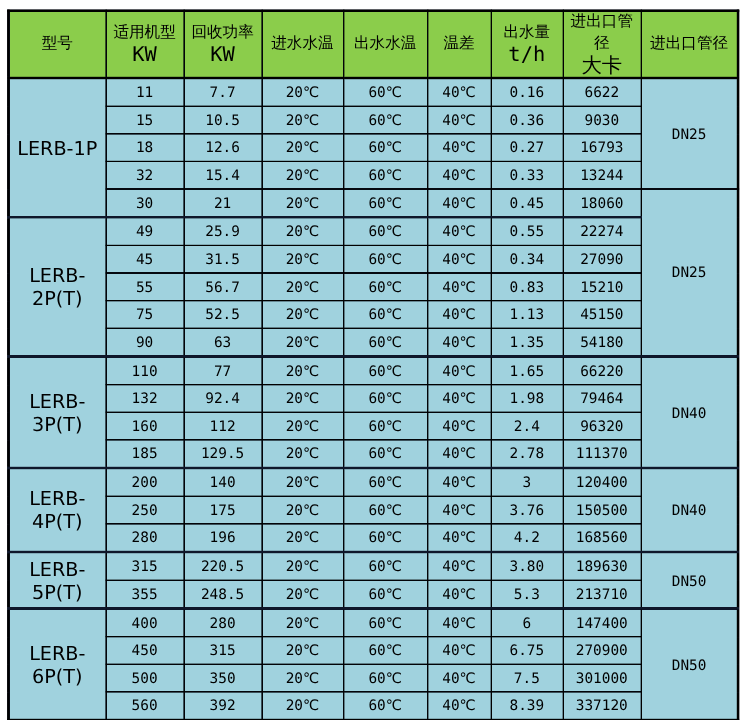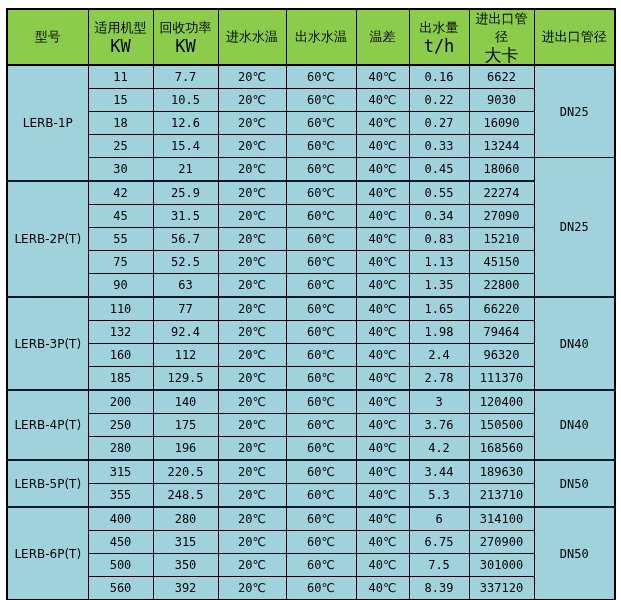--- a/index.html
+++ b/index.html
@@ -29,21 +29,21 @@
   }
   .h-line{line-height:18px;}
   .h-sub{font-size:17px;font-family:"DejaVu Sans Mono",monospace;}
   tbody td{
     background:#A0D2DE;
     font-size:12px;
     font-family:"DejaVu Sans Mono","DejaVu Sans",monospace;
     height:22px;
   }
   tbody tr.group-start td{border-top:2px solid #0f172a;}
-  .model-cell{font-family:"DejaVu Sans","Liberation Sans",sans-serif;font-size:12px;}
+  .model-cell{font-family:"DejaVu Sans","Liberation Sans",sans-serif;font-size:16px;}
   .pipe-cell{font-size:12px;}
 </style>
 </head>
 <body>
 
 <div class="page">
   <table class="spec-table">
     <colgroup id="cols">
         <col style="width: 81px;">
         <col style="width: 65px;">
@@ -101,54 +101,54 @@
           <td>0.16</td>
           <td>6622</td>
           <td rowspan="4" class="pipe-cell">DN25</td>
         </tr>
         <tr>
           <td>15</td>
           <td>10.5</td>
           <td>20℃</td>
           <td>60℃</td>
           <td>40℃</td>
-          <td>0.22</td>
+          <td>0.36</td>
           <td>9030</td>
         </tr>
         <tr>
           <td>18</td>
           <td>12.6</td>
           <td>20℃</td>
           <td>60℃</td>
           <td>40℃</td>
           <td>0.27</td>
-          <td>16090</td>
-        </tr>
-        <tr>
-          <td>25</td>
+          <td>16793</td>
+        </tr>
+        <tr>
+          <td>32</td>
           <td>15.4</td>
           <td>20℃</td>
           <td>60℃</td>
           <td>40℃</td>
           <td>0.33</td>
           <td>13244</td>
         </tr>
         <tr>
           <td>30</td>
           <td>21</td>
           <td>20℃</td>
           <td>60℃</td>
           <td>40℃</td>
           <td>0.45</td>
           <td>18060</td>
           <td rowspan="6" class="pipe-cell">DN25</td>
         </tr>
         <tr class="group-start">
           <td rowspan="5" class="model-cell">LERB-2P(T)</td>
-          <td>42</td>
+          <td>49</td>
           <td>25.9</td>
           <td>20℃</td>
           <td>60℃</td>
           <td>40℃</td>
           <td>0.55</td>
           <td>22274</td>
         </tr>
         <tr>
           <td>45</td>
           <td>31.5</td>
@@ -176,21 +176,21 @@
           <td>1.13</td>
           <td>45150</td>
         </tr>
         <tr>
           <td>90</td>
           <td>63</td>
           <td>20℃</td>
           <td>60℃</td>
           <td>40℃</td>
           <td>1.35</td>
-          <td>22800</td>
+          <td>54180</td>
         </tr>
         <tr class="group-start">
           <td rowspan="4" class="model-cell">LERB-3P(T)</td>
           <td>110</td>
           <td>77</td>
           <td>20℃</td>
           <td>60℃</td>
           <td>40℃</td>
           <td>1.65</td>
           <td>66220</td>
@@ -252,42 +252,42 @@
           <td>4.2</td>
           <td>168560</td>
         </tr>
         <tr class="group-start">
           <td rowspan="2" class="model-cell">LERB-5P(T)</td>
           <td>315</td>
           <td>220.5</td>
           <td>20℃</td>
           <td>60℃</td>
           <td>40℃</td>
-          <td>3.44</td>
+          <td>3.80</td>
           <td>189630</td>
           <td rowspan="2" class="pipe-cell">DN50</td>
         </tr>
         <tr>
           <td>355</td>
           <td>248.5</td>
           <td>20℃</td>
           <td>60℃</td>
           <td>40℃</td>
           <td>5.3</td>
           <td>213710</td>
         </tr>
         <tr class="group-start">
           <td rowspan="4" class="model-cell">LERB-6P(T)</td>
           <td>400</td>
           <td>280</td>
           <td>20℃</td>
           <td>60℃</td>
           <td>40℃</td>
           <td>6</td>
-          <td>314100</td>
+          <td>147400</td>
           <td rowspan="4" class="pipe-cell">DN50</td>
         </tr>
         <tr>
           <td>450</td>
           <td>315</td>
           <td>20℃</td>
           <td>60℃</td>
           <td>40℃</td>
           <td>6.75</td>
           <td>270900</td>

